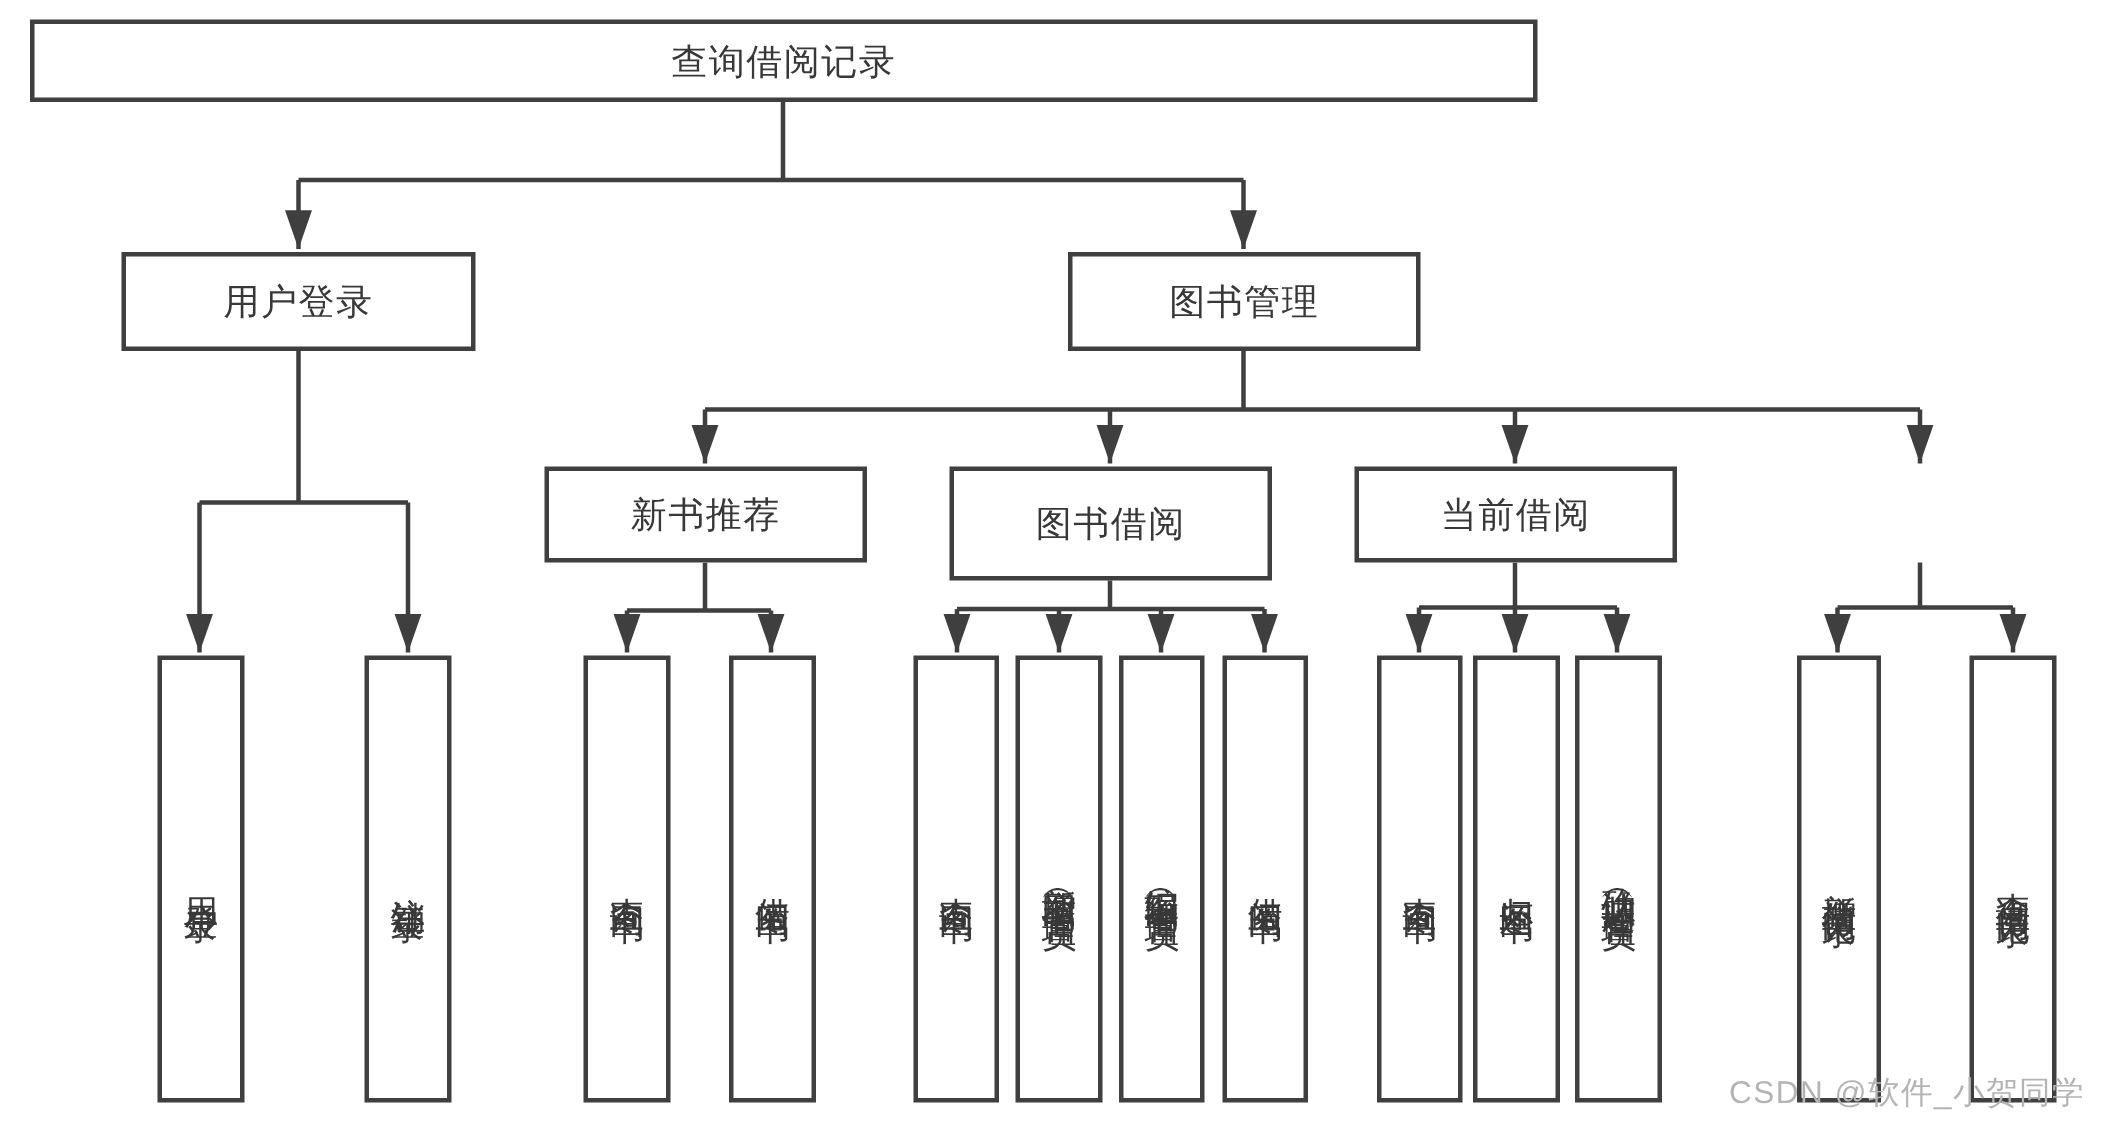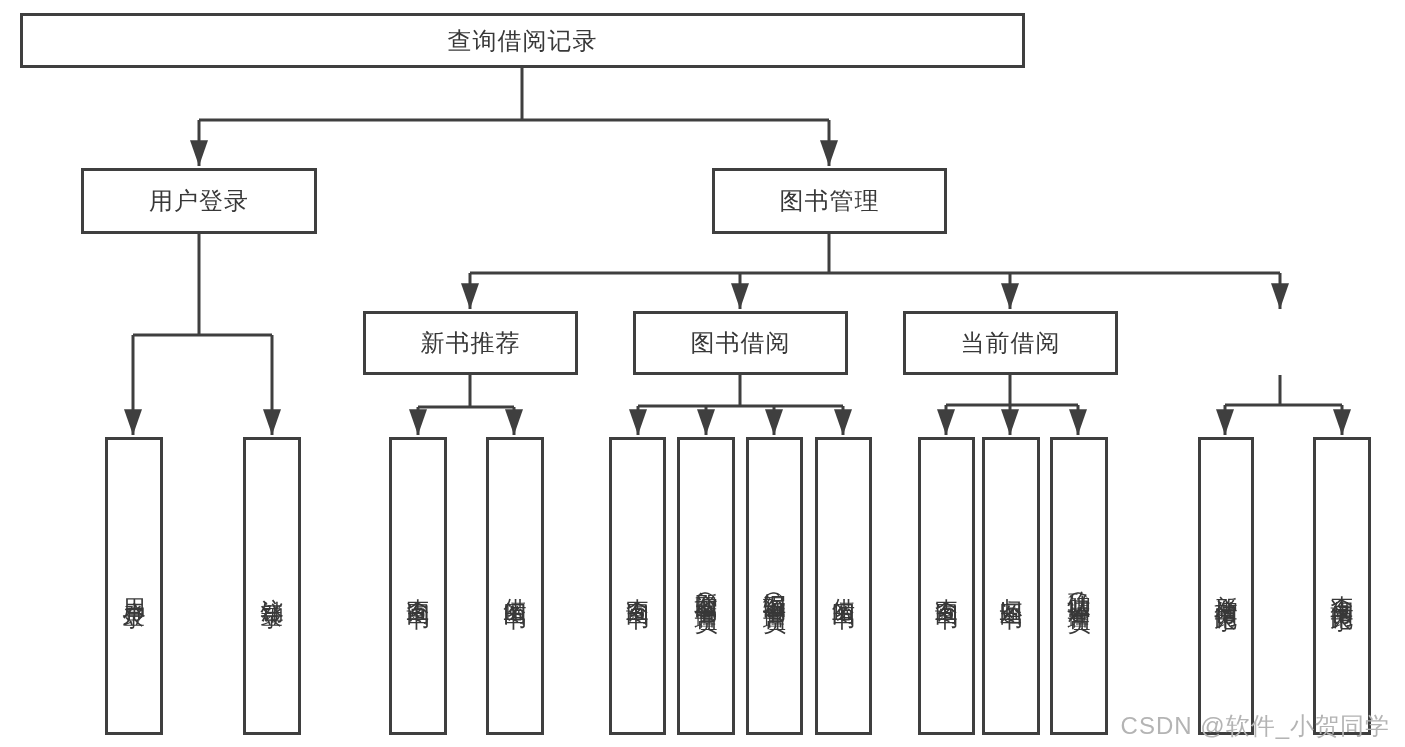--- a/index.html
+++ b/index.html
@@ -49,21 +49,21 @@
     font-size: 23px;
     line-height: 1;
     letter-spacing: 3px;
     text-align: center;
   }
   .watermark {
     position: absolute;
     right: 15px;
     bottom: 5px;
     color: var(--watermark);
-    font-size: 24px;
+    font-size: 21px;
     letter-spacing: 1px;
     z-index: 5;
     white-space: nowrap;
   }
 </style>
 </head>
 <body>
 
 <div class="canvas">
 
@@ -107,21 +107,21 @@
     <line class="wire arrow" x1="1225" y1="405" x2="1225" y2="435"></line>
     <line class="wire arrow" x1="1342" y1="405" x2="1342" y2="435"></line>
   </svg>
 
   <div class="node h" style="left:20px; top:13px; width:1005px; height:55px;">查询借阅记录</div>
 
   <div class="node h" style="left:81px; top:168px; width:236px; height:66px;">用户登录</div>
   <div class="node h" style="left:363px; top:311px; width:215px; height:64px;">新书推荐</div>
 
   <div class="node h" style="left:712px; top:168px; width:235px; height:66px;">图书管理</div>
-  <div class="node h" style="left:633px; top:311px; width:215px; height:64px;">图书借阅</div>
+  <div class="node h" style="left:633px; top:311px; width:215px; height:76px;">图书借阅</div>
   <div class="node h" style="left:903px; top:311px; width:215px; height:64px;">当前借阅</div>
 
   <div class="node v" style="left:105px; width:58px;">用户登录</div>
   <div class="node v" style="left:243px; width:58px;">注销登录</div>
 
   <div class="node v" style="left:389px; width:58px;">查询图书</div>
   <div class="node v" style="left:486px; width:58px;">借阅图书</div>
 
   <div class="node v" style="left:609px; width:57px;">查询图书</div>
   <div class="node v" style="left:677px; width:58px;">新增图书（管理员）</div>

